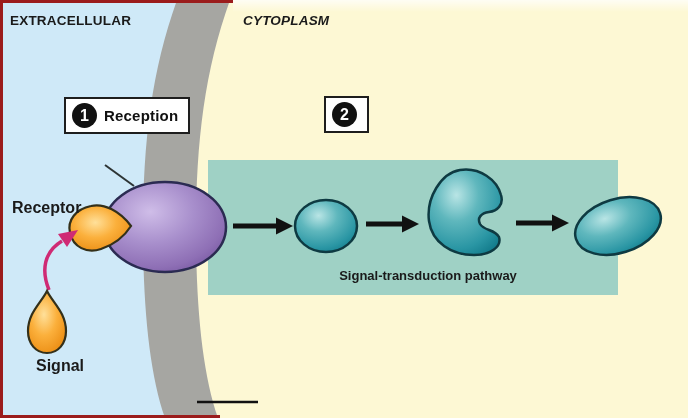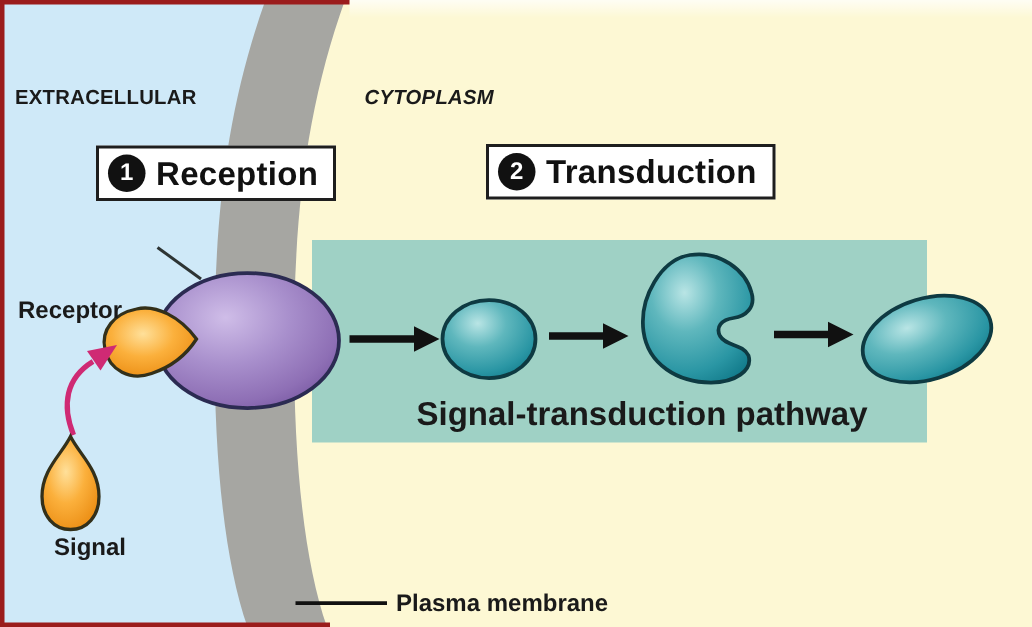--- a/index.html
+++ b/index.html
@@ -12,42 +12,42 @@
   .bg-cream{fill:var(--cytoplasm_cream,#fdf8d4);}
   .band-gray{fill:var(--membrane_gray,#a6a6a2);}
   .panel-teal{fill:var(--pathway_teal_bg,#9fd1c5);}
   .frame-red{fill:var(--frame_red,#9b1c1c);}
   .arrow-black{stroke:var(--arrow_black,#111111);}
   .arrowhead-black{fill:var(--arrow_black,#111111);}
   .pink-stroke{stroke:var(--activation_pink,#cf2a74);}
   .pink-fill{fill:var(--activation_pink,#cf2a74);}
 
   .lbl{position:absolute;color:var(--text_black,#1a1a1a);font-weight:bold;white-space:nowrap;}
-  .lbl-region{font-size:13.5px;line-height:16px;letter-spacing:.2px;margin-top:44px;}
+  .lbl-region{font-size:13.5px;line-height:16px;letter-spacing:.2px;}
   .lbl-part{font-size:16px;line-height:19px;}
   .lbl-extracellular{left:10px;top:13px;}
   .lbl-cytoplasm{left:243px;top:13px;font-style:italic;}
   .lbl-receptor{left:12px;top:150px;margin-top:48px;}
   .lbl-signal-molecule{left:36px;top:356px;}
   .lbl-plasma-membrane{left:264px;top:393px;}
-  .lbl-pathway{left:256px;top:266px;width:344px;text-align:center;font-size:22px;}
+  .lbl-pathway{left:256px;top:266px;width:344px;text-align:center;font-size:13px;}
 
   .step-box{
     position:absolute;display:flex;align-items:center;gap:7px;
     background:var(--label_box_bg,#ffffff);border:2px solid #1e1e1e;
     padding:3px 10px 3px 6px;box-sizing:border-box;height:37px;
   }
   .step-box-reception{left:64px;top:97px;}
   .step-box-transduction{left:324px;top:96px;}
   .step-num{
     display:inline-flex;align-items:center;justify-content:center;
     width:25px;height:25px;border-radius:50%;background:#111;color:#fff;
     font-size:16px;font-weight:bold;flex:0 0 auto;
   }
-  .step-text{font-size:22px;font-weight:bold;color:#111;letter-spacing:.2px;}
+  .step-text{font-size:15px;font-weight:bold;color:#111;letter-spacing:.2px;}
 </style>
 </head>
 <body>
 
 <div class="stage">
 
   <svg width="688" height="418" viewBox="0 0 688 418">
     <defs>
       <radialGradient id="purpleGrad" cx="38%" cy="33%" r="78%">
         <stop offset="0%" stop-color="#cfbde8"></stop>
@@ -124,29 +124,25 @@
   <div class="lbl lbl-region lbl-cytoplasm">
     <span>CYTOPLASM</span>
   </div>
 
   <div class="step-box step-box-reception">
     <span class="step-num">1</span>
     <span class="step-text">Reception</span>
   </div>
   <div class="step-box step-box-transduction">
     <span class="step-num">2</span>
-    <span class="step-text">Transduction</span>
   </div>
 
   <div class="lbl lbl-part lbl-receptor">
     <span>Receptor</span>
   </div>
   <div class="lbl lbl-part lbl-signal-molecule">
     <span style="display:block">Signal</span>
   </div>
-  <div class="lbl lbl-part lbl-plasma-membrane">
-    <span>Plasma membrane</span>
-  </div>
   <div class="lbl lbl-part lbl-pathway">
     <span>Signal-transduction pathway</span>
   </div>
 
 </div>
 
 </body></html>

